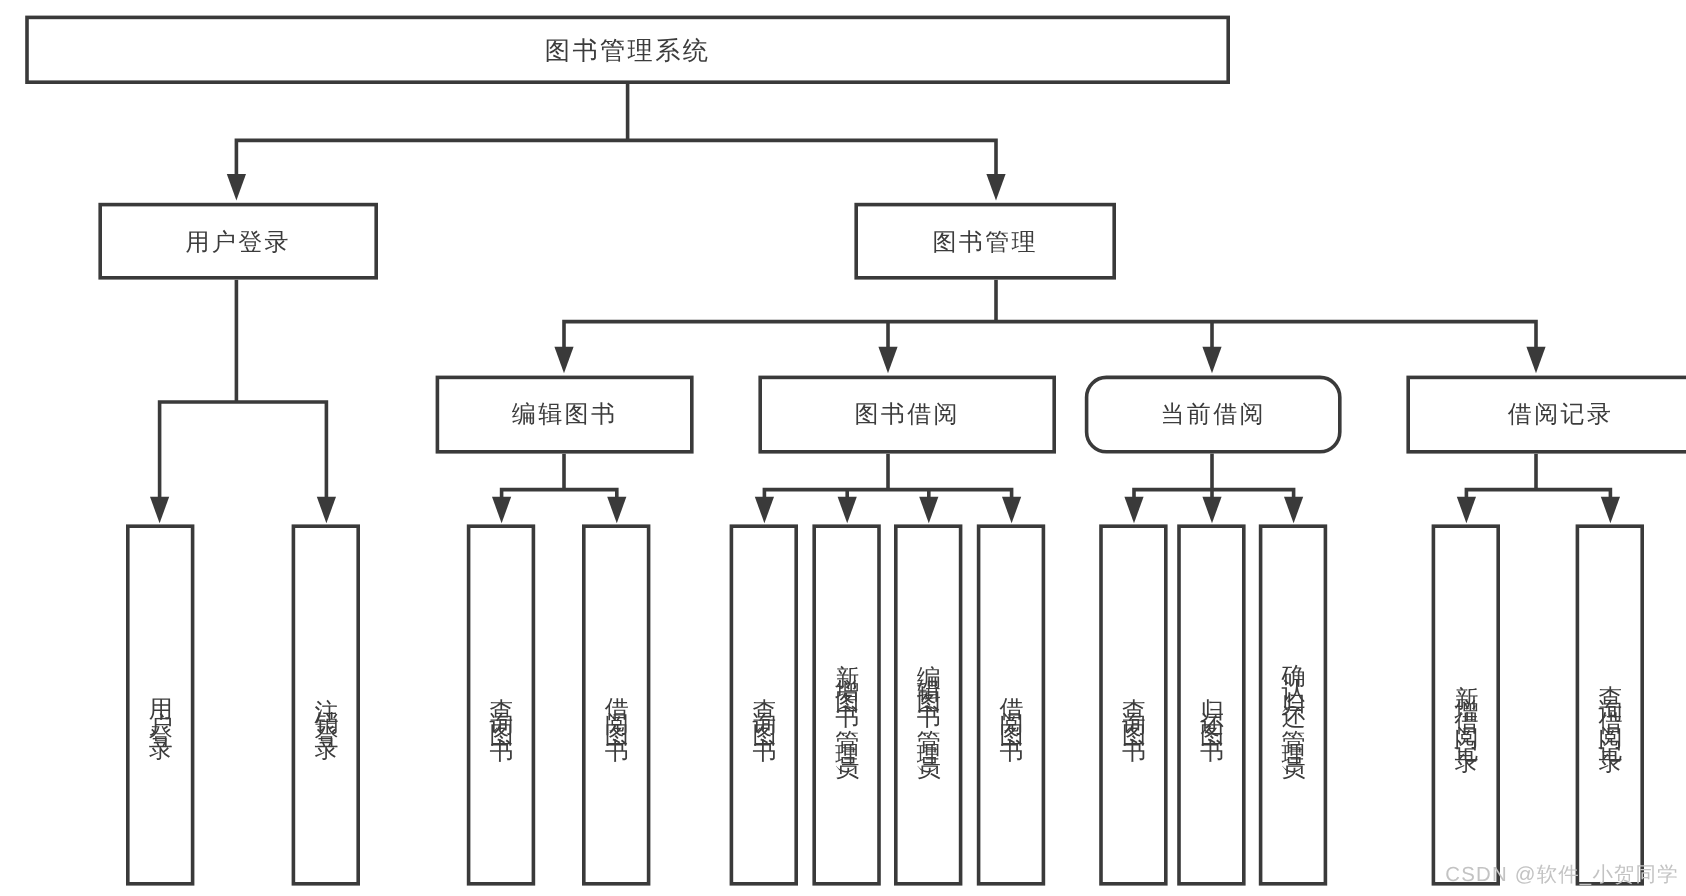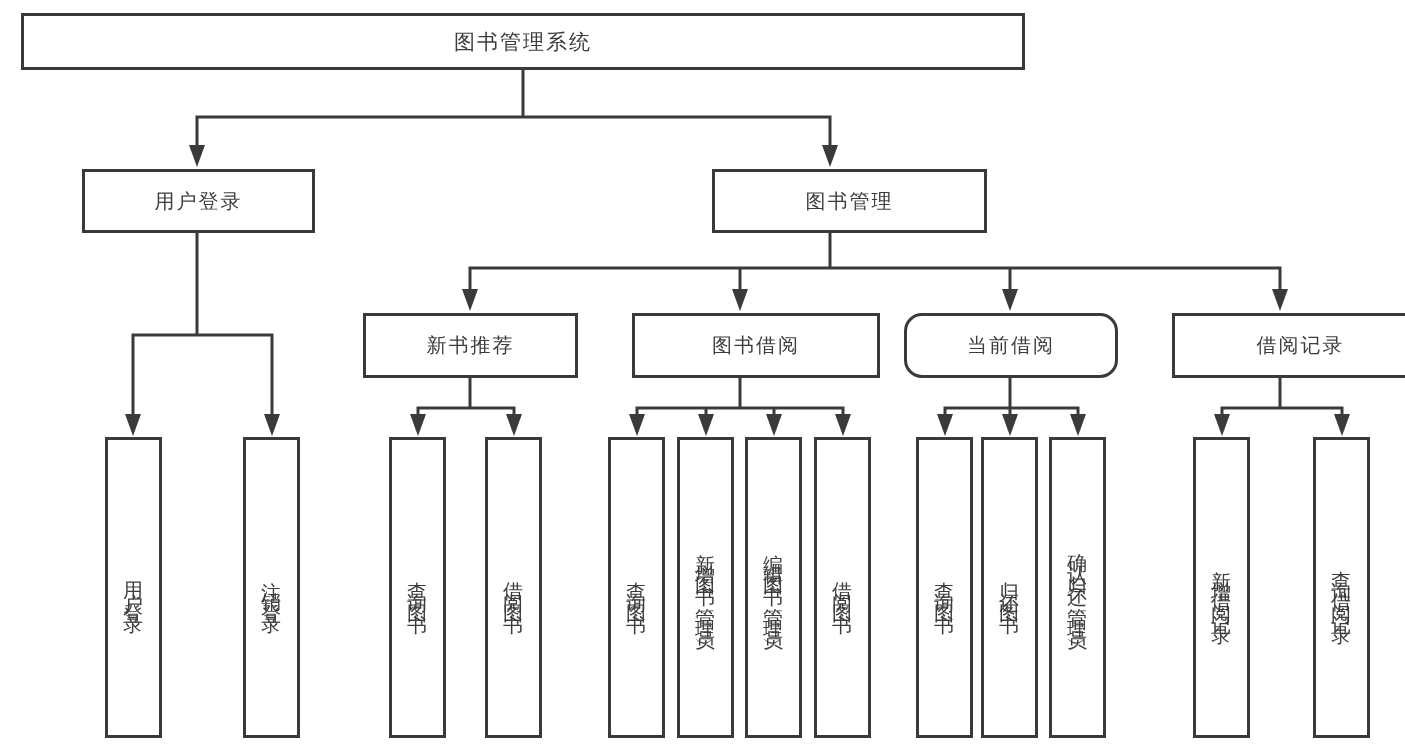--- a/index.html
+++ b/index.html
@@ -25,21 +25,21 @@
     display:flex;align-items:center;justify-content:center;
     color:var(--text);
   }
   .hbox{
     font-size:20px;
     letter-spacing:2px;
     white-space:nowrap;
   }
   .root{left:21px;top:13px;width:1004px;height:57px;font-size:21px;}
   .l2a{left:82px;top:169px;width:233px;height:64px;}
-  .l2b{left:712px;top:169px;width:275px;height:64px;}
+  .l2b{left:712px;top:169px;width:218px;height:64px;}
   .l3{top:313px;height:65px;}
   .l3a{left:363px;width:215px;}
   .l3b{left:632px;width:248px;}
   .l3c{left:904px;width:214px;border-radius:18px;}
   .l3d{left:1172px;width:257px;}
   .leaf{
     top:437px;height:301px;width:57px;
     writing-mode:vertical-rl;
     text-orientation:mixed;
     font-size:20px;
@@ -116,21 +116,21 @@
       <polygon points="1214,414 1230,414 1222,436"></polygon>
       <polygon points="1334,414 1350,414 1342,436"></polygon>
     </g>
   </svg>
 
   <div class="box hbox root">图书管理系统</div>
 
   <div class="box hbox l2a">用户登录</div>
   <div class="box hbox l2b">图书管理</div>
 
-  <div class="box hbox l3 l3a">新书推荐</div>
+  <div class="box hbox l3 l3a">编辑图书</div>
   <div class="box hbox l3 l3b">图书借阅</div>
   <div class="box hbox l3 l3c">当前借阅</div>
   <div class="box hbox l3 l3d">借阅记录</div>
 
   <div class="box leaf lf1">用户登录</div>
   <div class="box leaf lf2">注销登录</div>
 
   <div class="box leaf lf3">查询图书</div>
   <div class="box leaf lf4">借阅图书</div>
 
@@ -139,13 +139,14 @@
   <div class="box leaf lf7">编辑图书（管理员）</div>
   <div class="box leaf lf8">借阅图书</div>
 
   <div class="box leaf lf9">查询图书</div>
   <div class="box leaf lf10">归还图书</div>
   <div class="box leaf lf11">确认归还（管理员）</div>
 
   <div class="box leaf lf12">新增借阅记录</div>
   <div class="box leaf lf13">查询借阅记录</div>
 
+  <div class="watermark">CSDN @软件_小贺同学</div>
 </div>
 
 </body></html>

